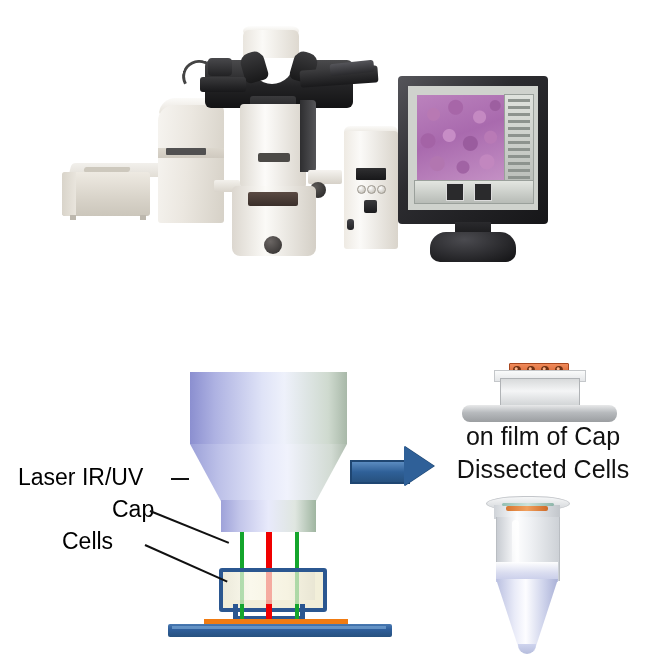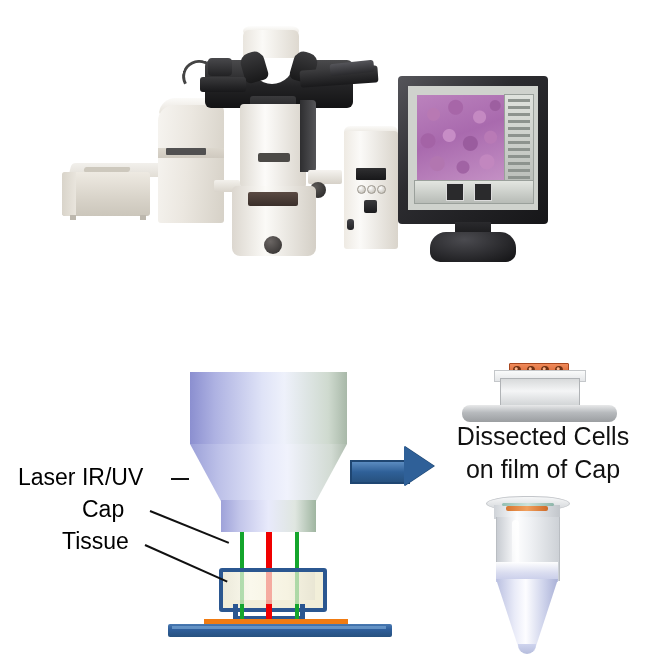--- a/index.html
+++ b/index.html
@@ -334,46 +334,46 @@
 
     <div>
       <div class="tissue"></div>
       <div class="slide"></div>
       <div class="slide-hl"></div>
     </div>
 
     <div class="lbl" style="left:18px;top:164px">Laser IR/UV</div>
     <div class="lead" style="left:171px;top:178px;width:18px;"></div>
 
-    <div class="lbl" style="left:82px;top:196px">Cap</div>
+    <div class="lbl" style="left:112px;top:196px">Cap</div>
     <div class="lead" style="left:150px;top:210px;width:85px;transform:rotate(22deg);"></div>
 
-    <div class="lbl" style="left:62px;top:228px">Tissue</div>
+    <div class="lbl" style="left:62px;top:228px">Cells</div>
     <div class="lead" style="left:145px;top:244px;width:90px;transform:rotate(24deg);"></div>
 
     <div>
       <div class="arrow-shaft"></div>
       <div class="arrow-head"></div>
     </div>
 
     <div>
       <div class="cellrow">
         <div class="cell" style="left:3px"></div>
         <div class="cell" style="left:17px"></div>
         <div class="cell" style="left:31px"></div>
         <div class="cell" style="left:45px"></div>
       </div>
       <div class="rcap-film"></div>
       <div class="rcap-body"></div>
       <div class="rcap-slide"></div>
     </div>
 
     <div class="rtext">
+      <div>on film of Cap</div>
       <div>Dissected Cells</div>
-      <div>on film of Cap</div>
     </div>
 
     <div>
       <div class="tube-lidtop"></div>
       <div class="tube-neck"></div>
       <div class="tube-ring2"></div>
       <div class="tube-ring"></div>
       <div class="tube-body"></div>
       <div class="tube-gloss"></div>
       <div class="tube-liq"></div>

